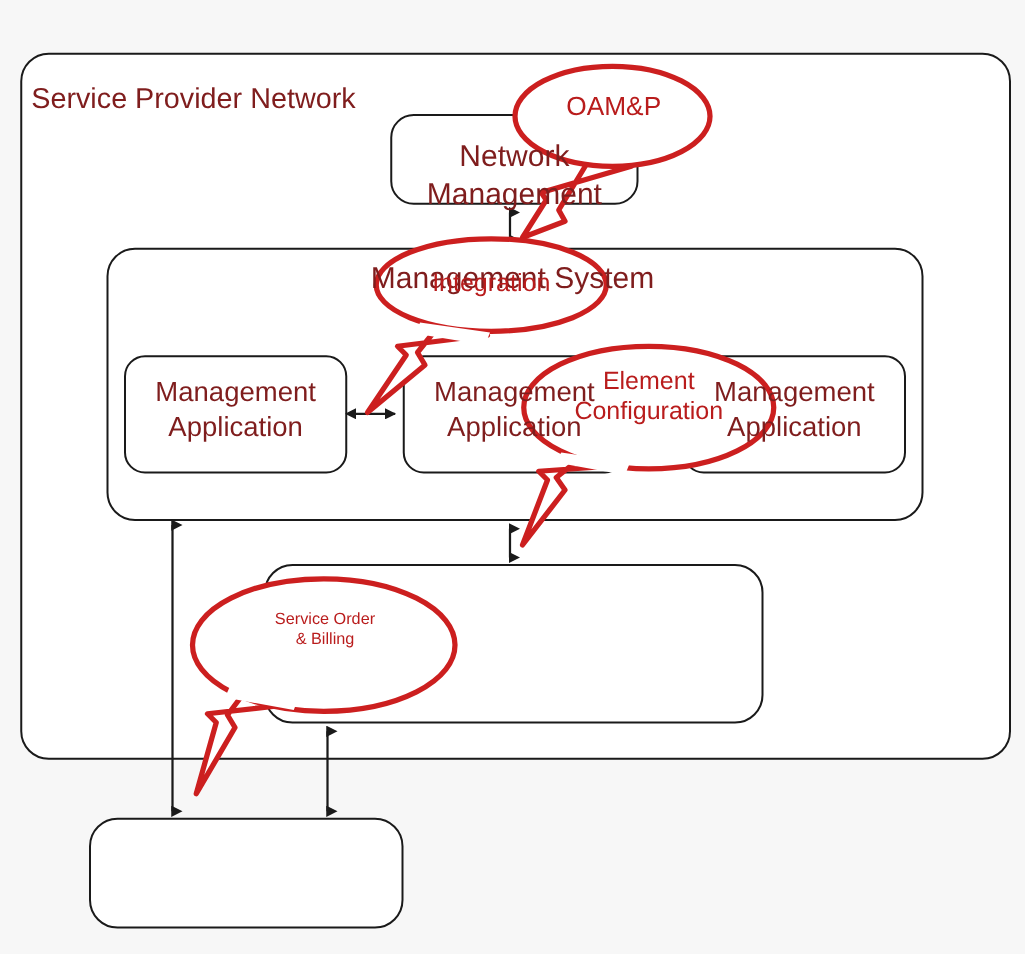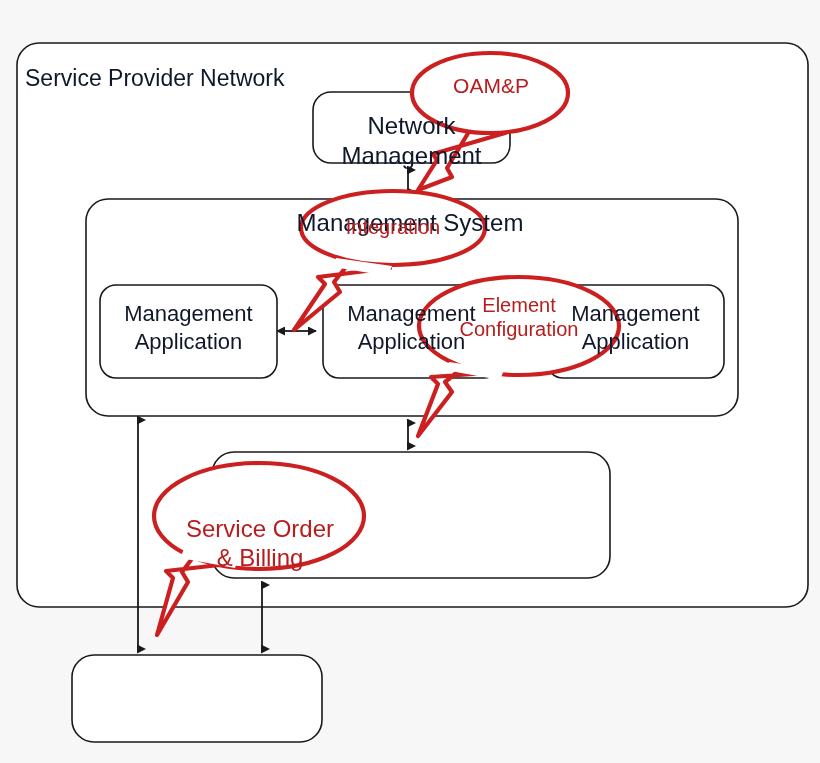--- a/index.html
+++ b/index.html
@@ -17,21 +17,21 @@
   }
   #diagram-svg {
     position: absolute;
     left: 0;
     top: 0;
     width: 820px;
     height: 763px;
   }
   .node-label {
     position: absolute;
-    color: #0f172a;
+    color: #7f1d1d;
     font-family: "Liberation Sans", sans-serif;
     text-align: center;
     line-height: 1.25;
     white-space: pre-line;
     pointer-events: none;
   }
   .callout-label {
     position: absolute;
     color: #b91c1c;
     font-family: "Liberation Sans", sans-serif;
@@ -105,22 +105,21 @@
   .c-elem {
     left: 443px;
     top: 293px;
     width: 152px;
     font-size: 20px;
   }
   .c-sob {
     left: 181px;
     top: 487px;
     width: 158px;
-    font-size: 24px;
-    margin-top: 27px;
+    font-size: 13px;
   }
 </style>
 </head>
 <body>
 
 <div id="canvas">
 
   <svg id="diagram-svg" viewBox="0 0 820 763">
     <defs>
       <marker id="arrowUp" markerWidth="9" markerHeight="9" refX="4.5" refY="8" orient="auto" markerUnits="userSpaceOnUse">

